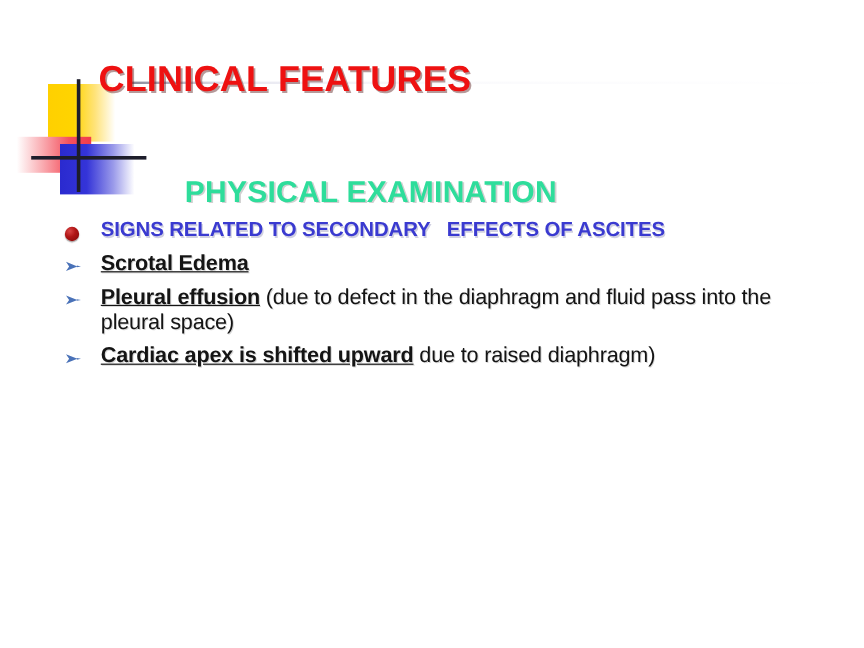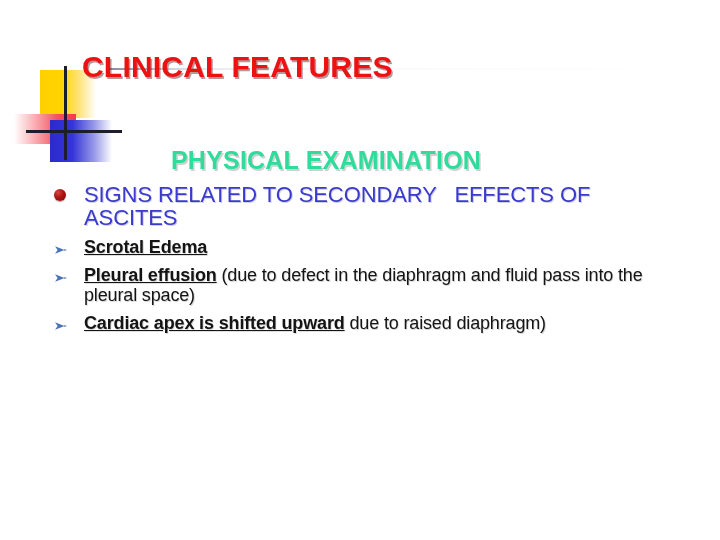--- a/index.html
+++ b/index.html
@@ -89,21 +89,21 @@
     font-weight: bold;
     color: #EE1111;
     letter-spacing: 0.2px;
     text-shadow: 1.5px 1.5px 0 rgba(90,30,30,0.45);
     white-space: nowrap;
   }
 
   
   .subtitle {
     position: absolute;
-    left: 171px;
+    left: 154px;
     top: 146px;
     font-size: 25px;
     font-weight: bold;
     color: #2EDD9B;
     letter-spacing: 0.2px;
     text-shadow: 1.5px 1.5px 0 rgba(150,150,150,0.45);
     white-space: nowrap;
   }
 
   
@@ -137,22 +137,22 @@
   .marker-arrow {
     position: absolute;
     left: 12px;
     top: 5px;
     width: 18px;
     height: 16px;
   }
   .marker-arrow svg { display: block; }
 
   .lvl1-text {
-    font-size: 22px;
-    font-weight: normal;
+    font-size: 17px;
+    font-weight: bold;
     color: #3A3AD0;
     line-height: 1.06;
     letter-spacing: -0.1px;
     text-shadow: 1px 1px 0 rgba(170,170,200,0.55);
     white-space: pre-wrap;
   }
 
   .lvl2-text {
     font-size: 18px;
     color: #141414;

